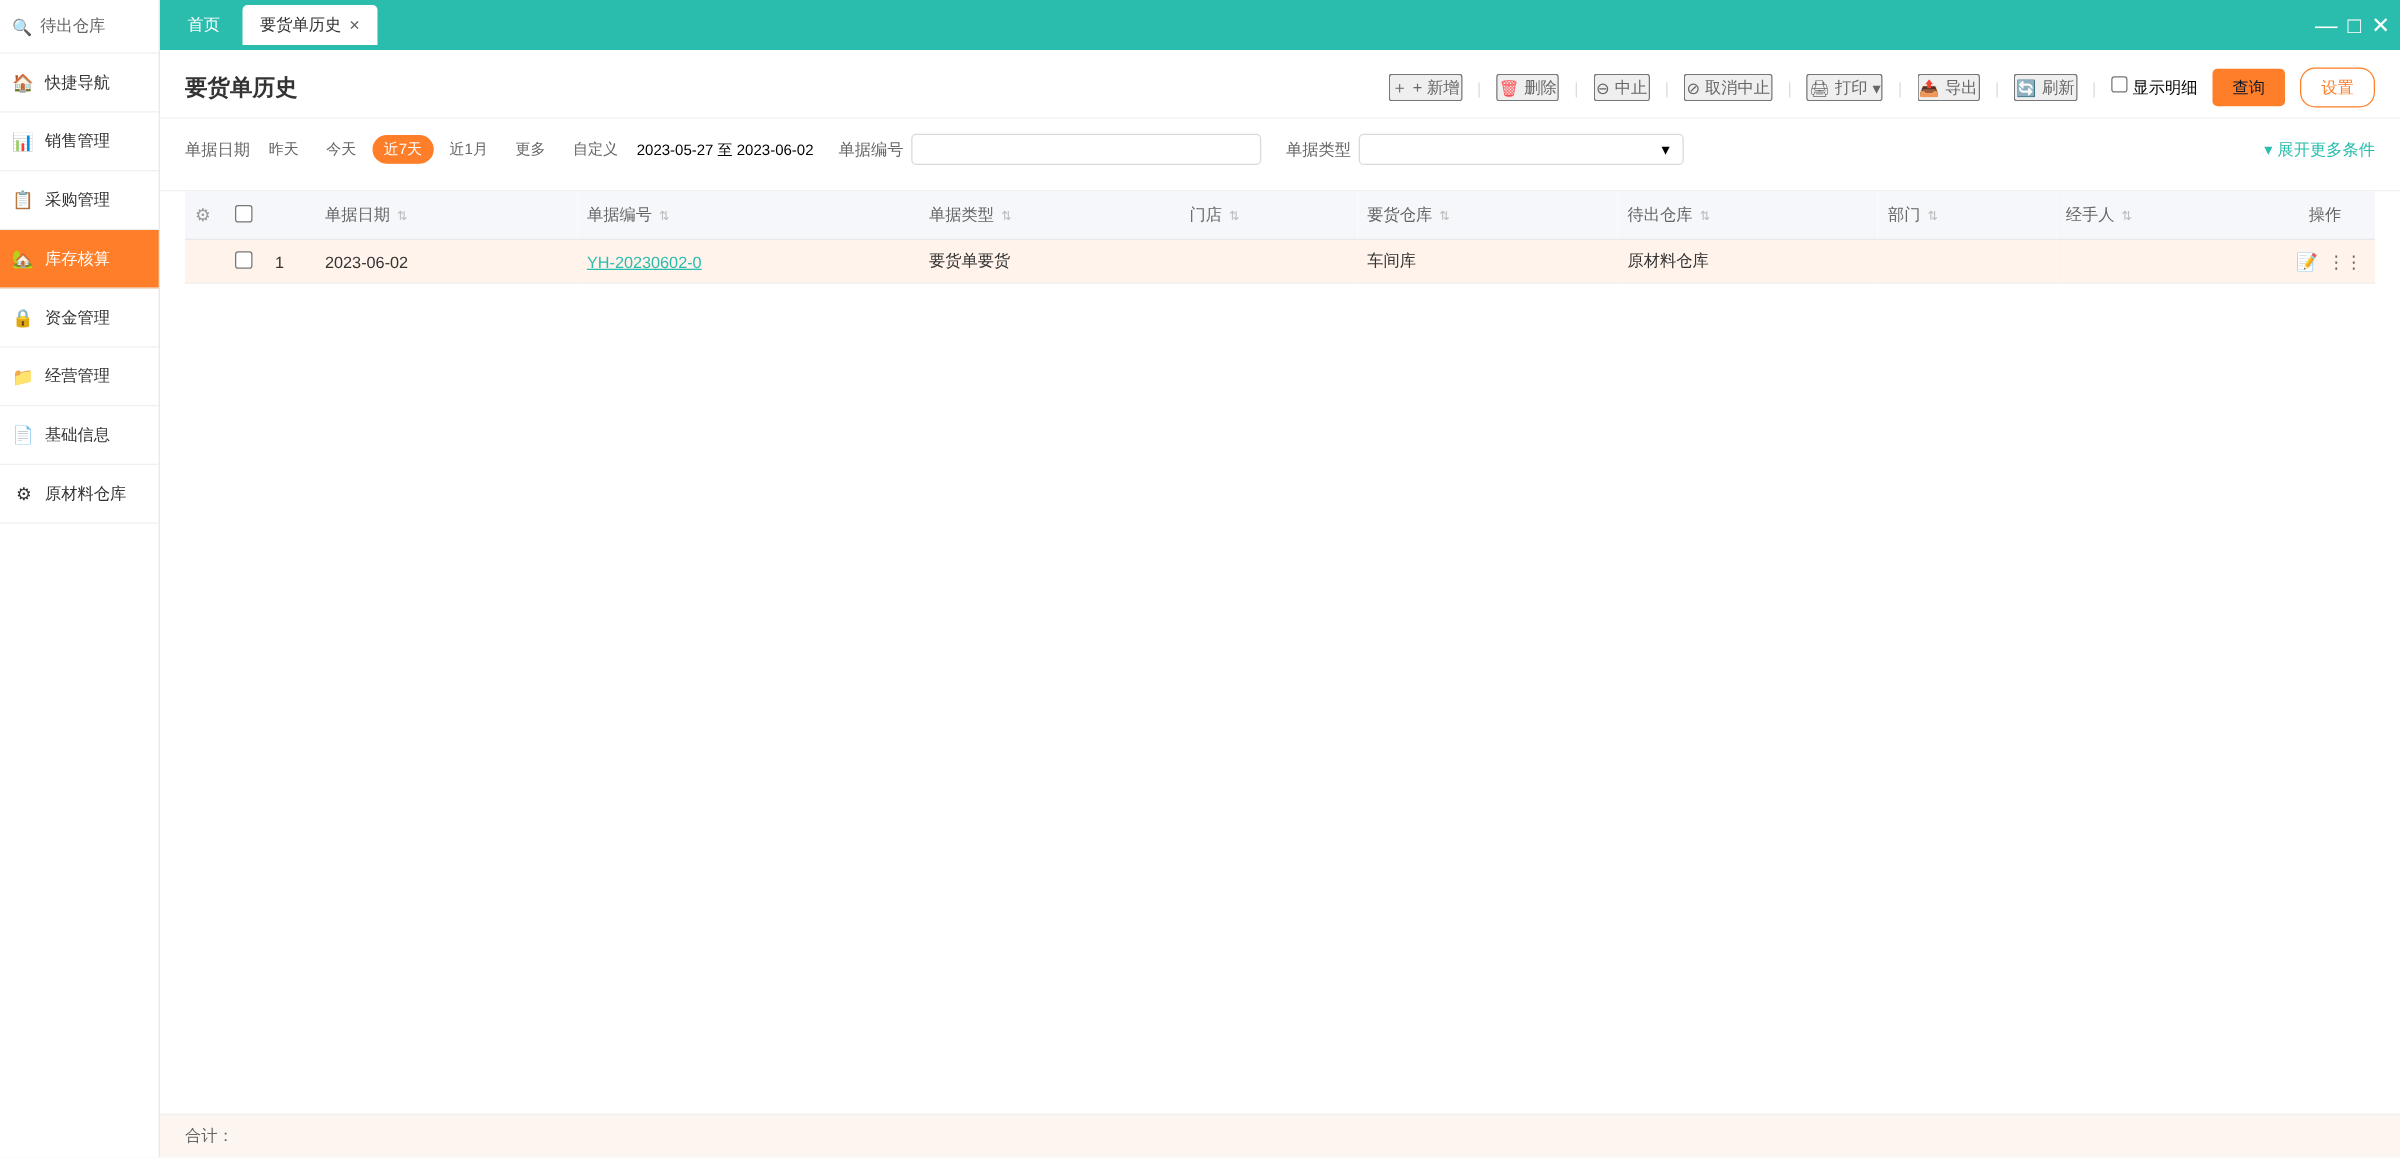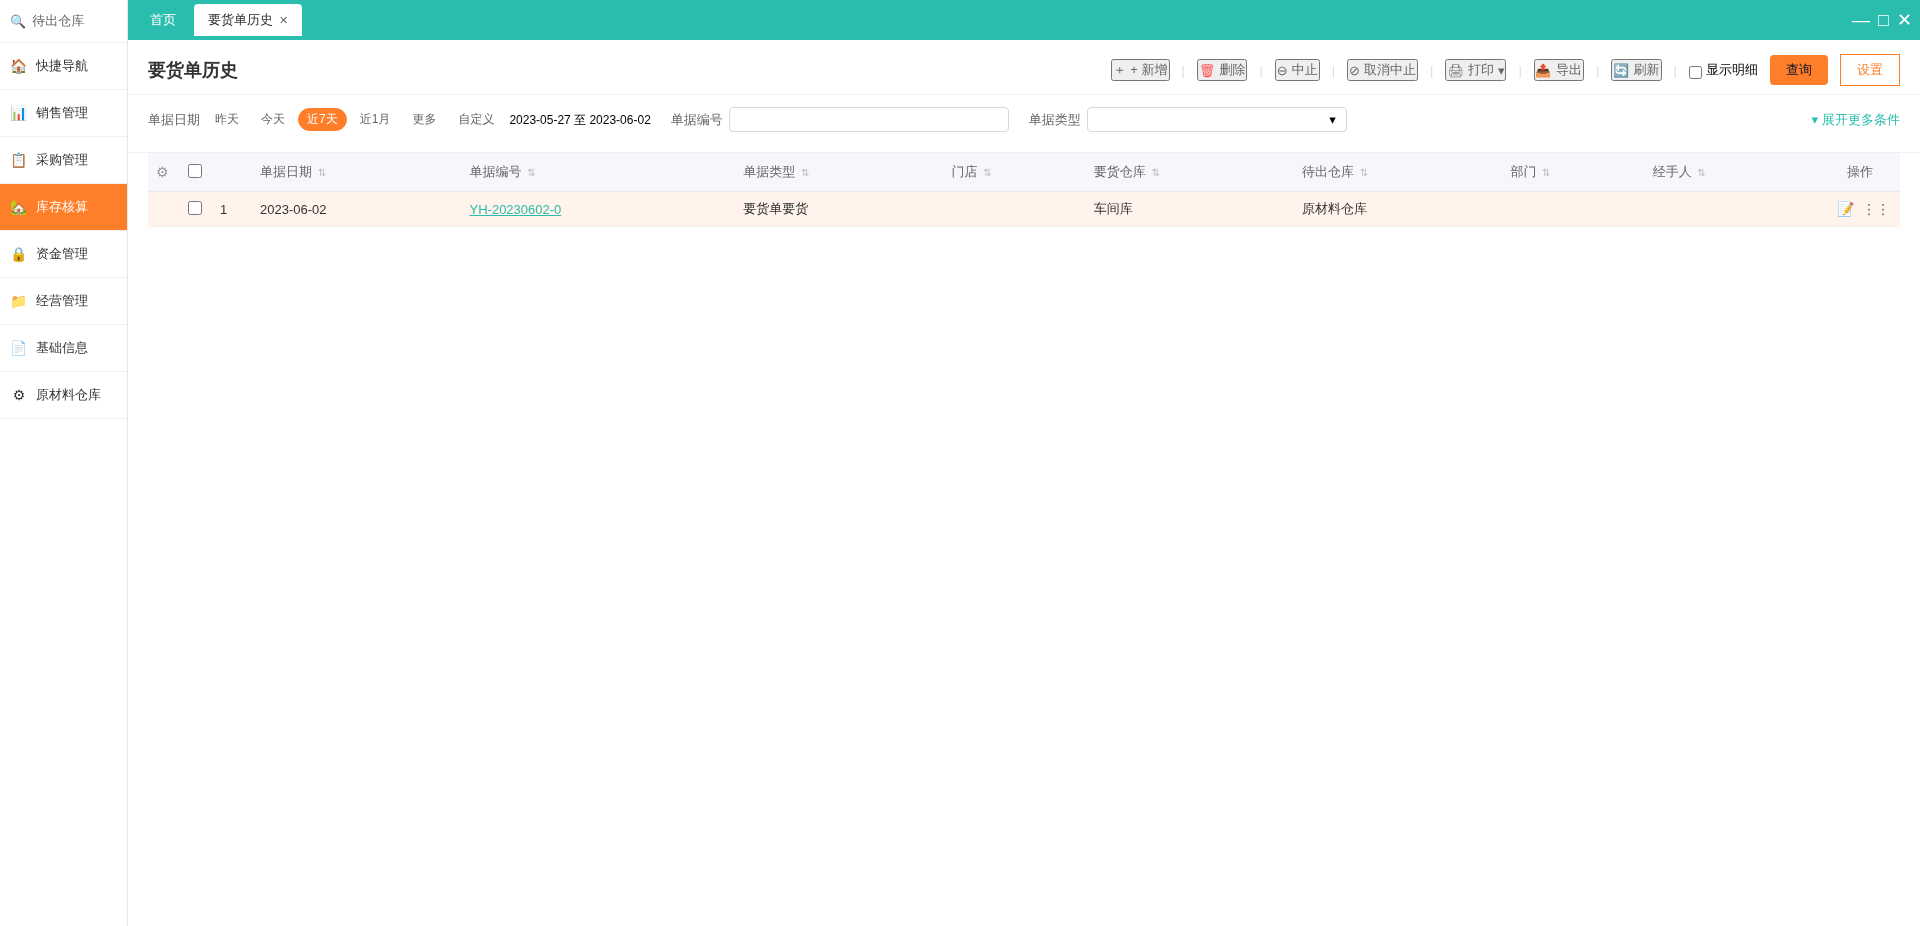--- a/index.html
+++ b/index.html
@@ -87,21 +87,21 @@
     .toolbar-btn {
       display: flex; align-items: center; gap: 4px;
       cursor: pointer; color: #666; font-size: 13px;
     }
     .btn-primary {
       background: #ff7e29; color: #0f172a; border: none;
       padding: 6px 16px; border-radius: 4px; cursor: pointer; font-size: 13px;
     }
     .btn-secondary {
       background: #fff; color: #ff7e29; border: 1px solid #ff7e29;
-      padding: 6px 16px; border-radius: 0; cursor: pointer; font-size: 13px;
+      padding: 6px 16px; border-radius: 12px; cursor: pointer; font-size: 13px;
     }
     .toolbar-sep { color: #ddd; }
 
     
     .filter-area {
       padding: 12px 20px;
       border-bottom: 1px solid #f0f0f0;
       flex-shrink: 0;
     }
     .filter-row { display: flex; align-items: center; gap: 20px; margin-bottom: 8px; flex-wrap: wrap; }
@@ -270,21 +270,21 @@
         <button class="toolbar-btn">
           <span>📤</span>
           <span>导出</span>
         </button>
         <span class="toolbar-sep">|</span>
         <button class="toolbar-btn">
           <span>🔄</span>
           <span>刷新</span>
         </button>
         <span class="toolbar-sep">|</span>
-        <label style="display:flex;align-items:flex-end;gap:4px;cursor:pointer;">
+        <label style="display:flex;align-items:flex-start;gap:4px;cursor:pointer;">
           <input type="checkbox" style="">
           <span>显示明细</span>
         </label>
         <button class="btn-primary">查询</button>
         <button class="btn-secondary">设置</button>
       </div>
     </div>
 
     <div class="filter-area">
       <div class="filter-row">
@@ -403,15 +403,18 @@
             </td>
             <td style="text-align:right;">
               <span class="op-btn" title="编辑">📝</span>
               <span class="op-btn" title="更多">⋮⋮</span>
             </td>
           </tr>
         </tbody>
       </table>
     </div>
 
+    <div class="table-footer">
+      <span class="footer-total">合计：</span>
+    </div>
 
   </div>
 </div>
 
 </body></html>

